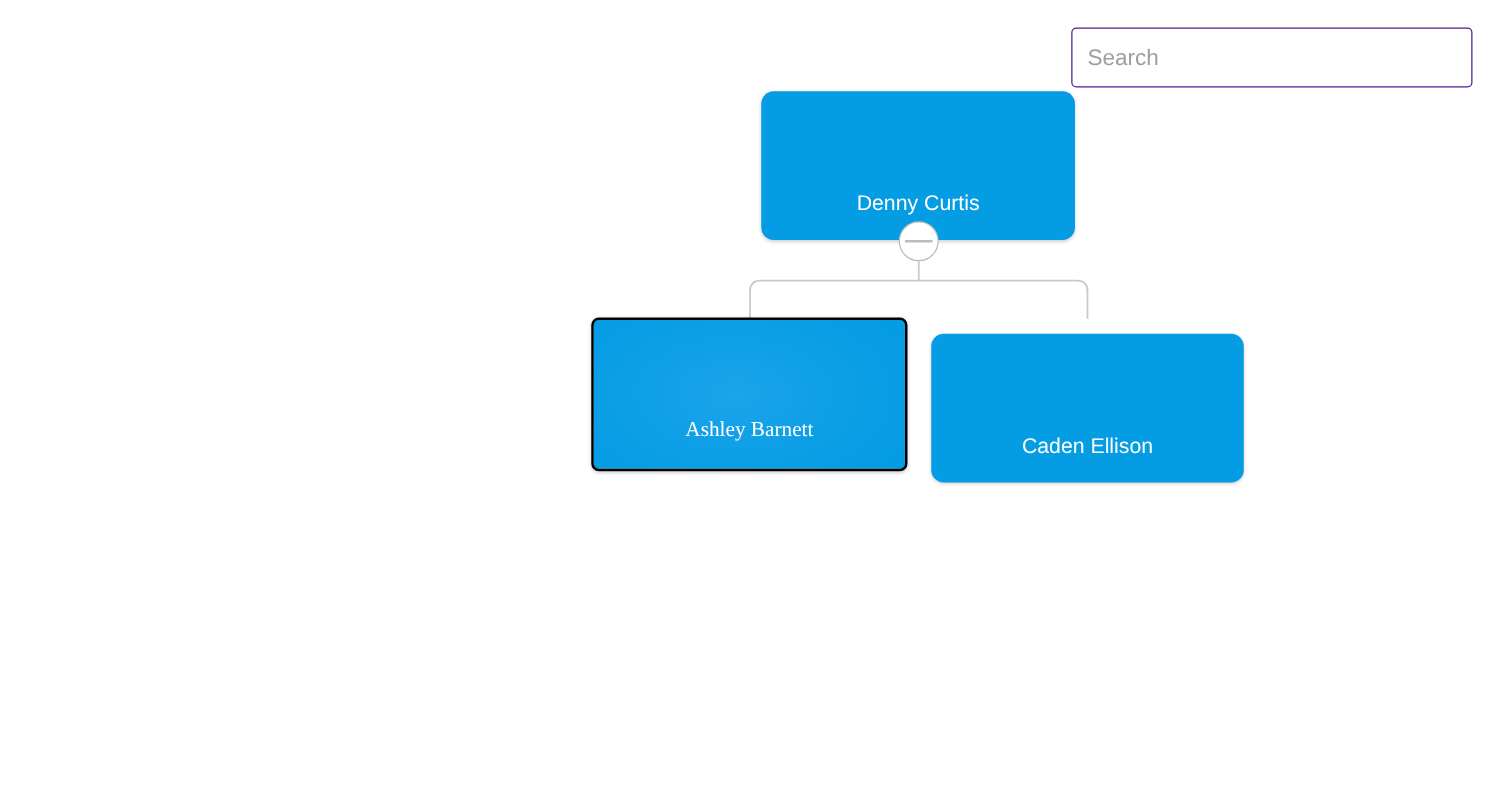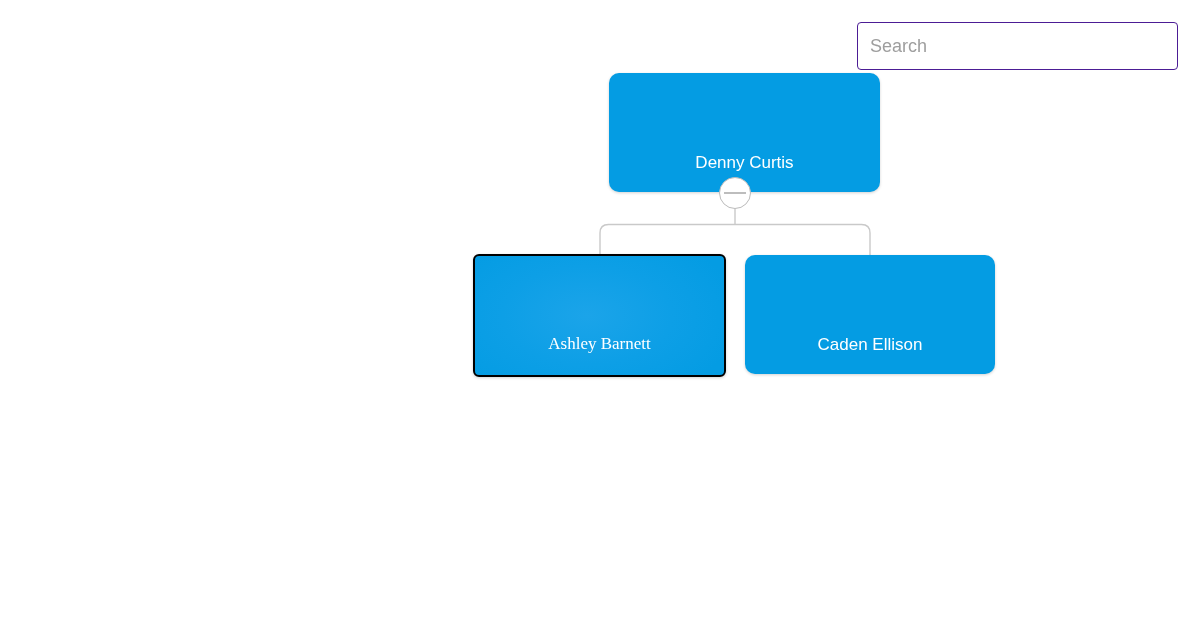--- a/index.html
+++ b/index.html
@@ -48,22 +48,22 @@
   .org-node .node-name {
     position: absolute;
     left: 0; right: 0;
     top: 81px;
     text-align: center;
     font-size: 17px;
     line-height: 18px;
     color: #ffffff;
     white-space: nowrap;
   }
-  .node-denny  { left: 609px; top: 73px;  width: 251px; height: 119px; padding-left: 20px; }
-  .node-caden  { left: 745px; top: 255px; width: 250px; height: 119px; }
+  .node-denny  { left: 609px; top: 73px;  width: 251px; height: 119px; }
+  .node-caden  { left: 745px; top: 267px; width: 250px; height: 119px; }
   .node-ashley {
     left: 473px; top: 254px;
     width: 253px; height: 123px;
     box-sizing: border-box;
     border: 2px solid #000000;
     border-radius: 6px;
     background: radial-gradient(ellipse 62% 75% at 45% 50%,
                 #1ba4e9 0%, #0d9fe6 55%, #049ce3 100%);
   }
   .node-ashley .node-name { top: 79px; font-family: Liberation Serif, serif; }

